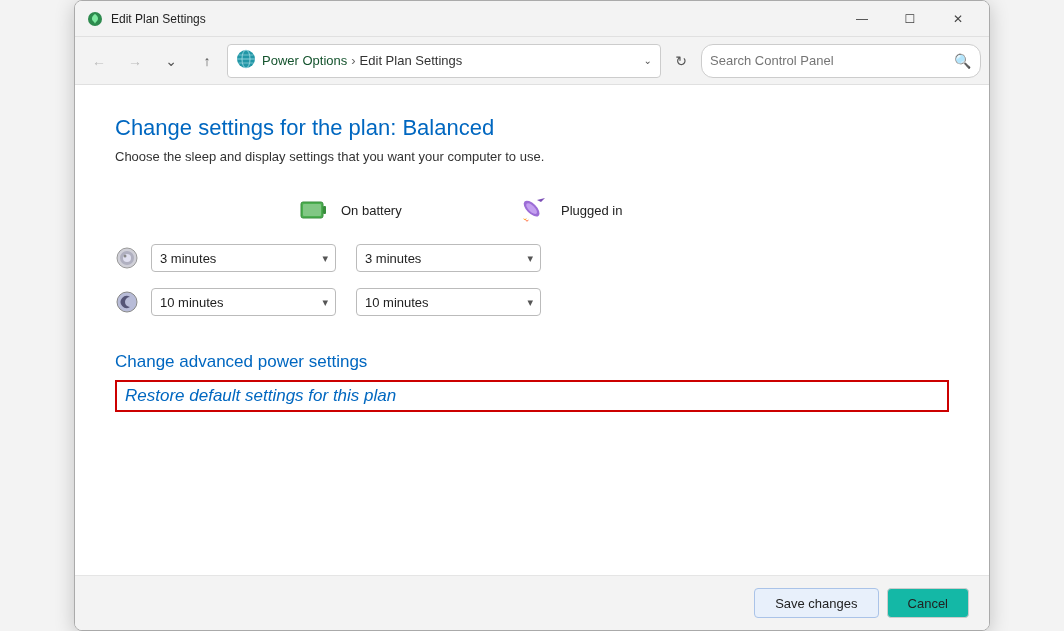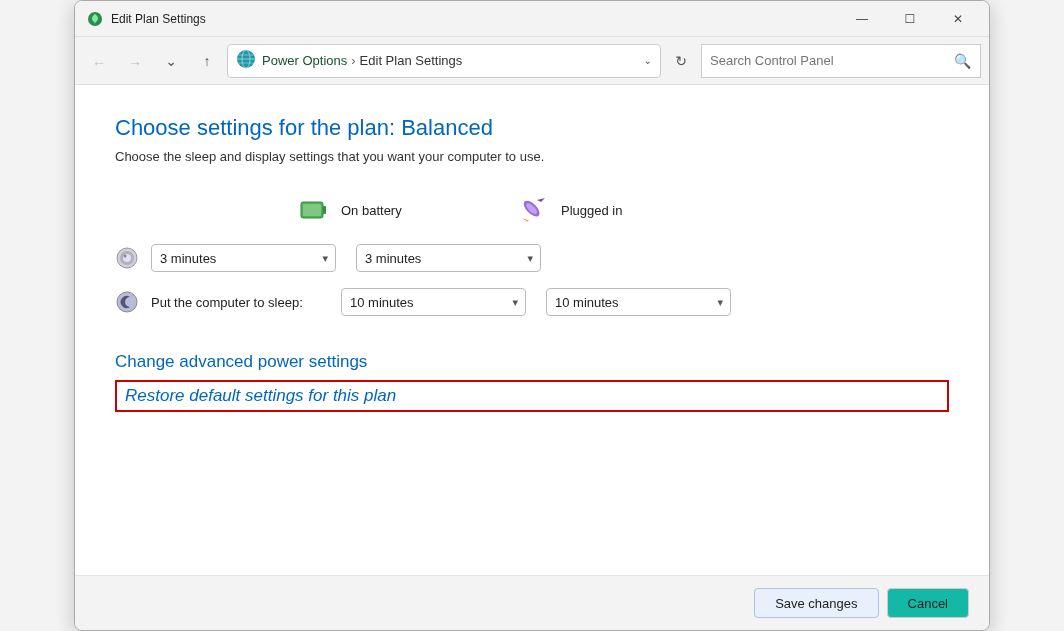--- a/index.html
+++ b/index.html
@@ -129,21 +129,21 @@
       align-items: center;
       justify-content: center;
       color: #555;
       font-size: 14px;
     }
     .search-box {
       display: flex;
       align-items: center;
       background: #fff;
       border: 1px solid #ccc;
-      border-radius: 0;
+      border-radius: 12px;
       height: 34px;
       width: 280px;
       padding: 0 8px;
       gap: 6px;
     }
     .search-input {
       border: none;
       outline: none;
       flex: 1;
       font-size: 13px;
@@ -334,21 +334,21 @@
     <button class="refresh-btn">↻</button>
 
     <div class="search-box">
       <input class="search-input" type="text" placeholder="Search Control Panel" style="">
       <span class="search-icon">🔍</span>
     </div>
   </div>
 
   <div class="main-content">
 
-    <h1 class="page-heading">Choose settings for the plan: Balanced</h1>
+    <h1 class="page-heading">Change settings for the plan: Balanced</h1>
     <p class="page-subtitle">Choose the sleep and display settings that you want your computer to use.</p>
 
     <div class="settings-header-row">
       <div class="column-header">
 
         <svg width="36" height="36" viewBox="0 0 36 36">
 
           <rect x="6" y="10" width="22" height="16" rx="2" fill="#4caf50" stroke="#388e3c" stroke-width="1"></rect>
 
           <rect x="28" y="14" width="3" height="8" rx="1" fill="#388e3c"></rect>
@@ -416,21 +416,20 @@
     </div>
 
     <div class="settings-row">
       <span class="row-icon">
         <svg width="24" height="24" viewBox="0 0 24 24">
           <circle cx="12" cy="12" r="10" fill="#b8bcd8" stroke="#888" stroke-width="1"></circle>
 
           <path d="M15 7 A6 6 0 1 0 15 17 A4 4 0 1 1 15 7Z" fill="#555577"></path>
         </svg>
       </span>
-      <span class="row-label">Put the computer to sleep:</span>
       <div class="dropdown-group">
         <div class="dropdown-wrapper">
           <select>
             <option>1 minute</option>
             <option>2 minutes</option>
             <option>3 minutes</option>
             <option>5 minutes</option>
             <option selected="">10 minutes</option>
             <option>15 minutes</option>
             <option>20 minutes</option>

